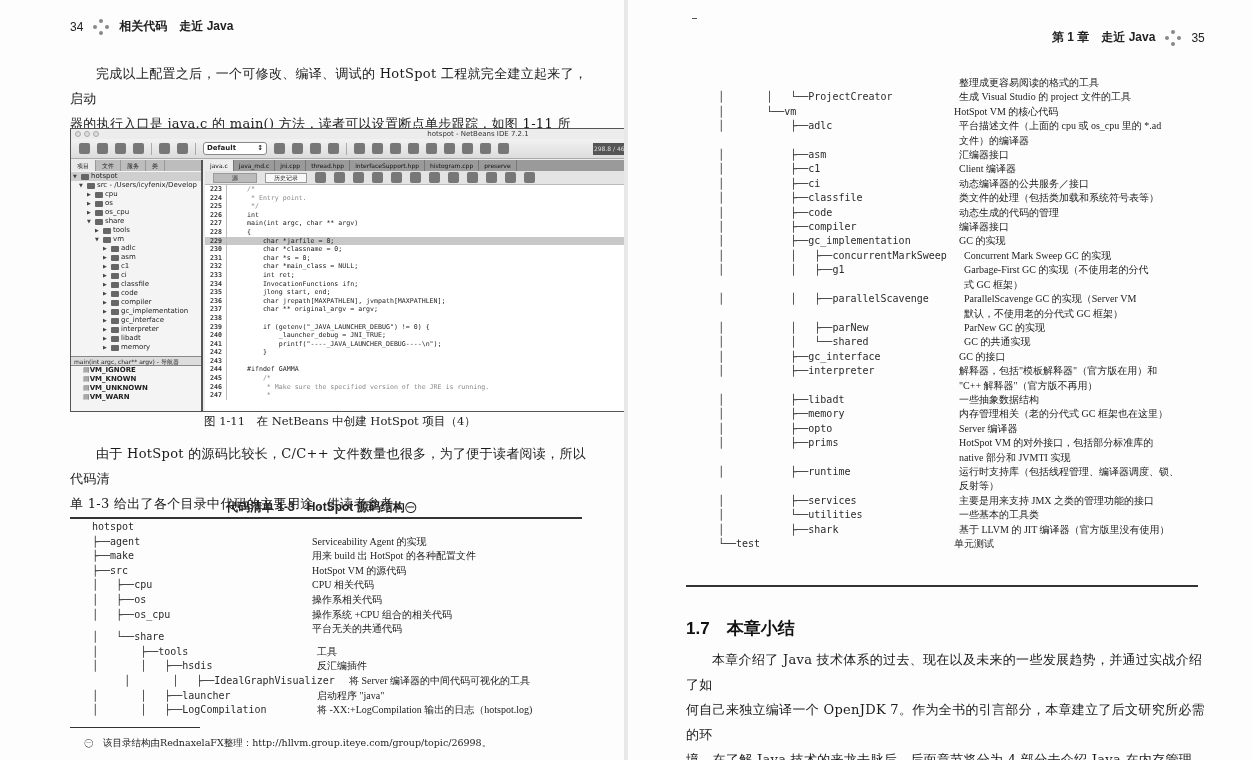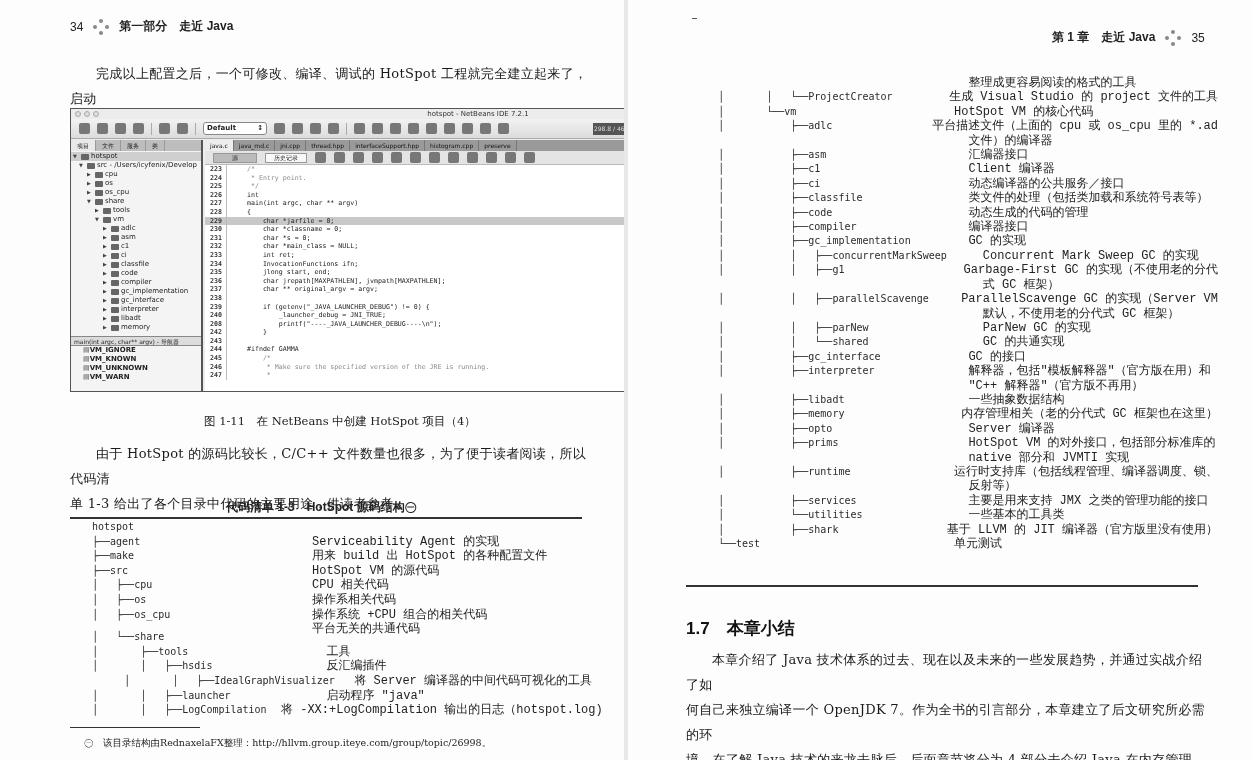--- a/index.html
+++ b/index.html
@@ -12,21 +12,21 @@
   .gutter { position: absolute; left: 624px; top: 0; width: 4px; height: 760px; background: #e8e8e8; }
 
   .run-head { position: absolute; top: 18px; font-family: "Liberation Sans", "DejaVu Sans", sans-serif; font-size: 12px; font-weight: bold; color: #222; display: flex; align-items: center; gap: 10px; }
   .run-head .num { font-weight: normal; }
   .orn { width: 16px; height: 16px; position: relative; display: inline-block; }
   .orn i { position: absolute; width: 4px; height: 4px; border-radius: 50%; background: #888; }
 
   .para { position: absolute; font-size: 13px; line-height: 25px; color: #1a1a1a; text-indent: 26px; letter-spacing: 0.3px; }
 
   
-  .ide { position: absolute; left: 70px; top: 108px; width: 566px; height: 284px; border: 1px solid #555; background: #ececec; overflow: hidden; font-family: "DejaVu Sans", sans-serif; }
+  .ide { position: absolute; left: 70px; top: 128px; width: 566px; height: 284px; border: 1px solid #555; background: #ececec; overflow: hidden; font-family: "DejaVu Sans", sans-serif; }
   .ide-title { height: 10px; font-size: 7px; color: #333; text-align: center; position: relative; padding-left: 250px; line-height: 10px; }
   .ide-lights { position: absolute; left: 4px; top: 2px; display: flex; gap: 3px; }
   .ide-lights span { width: 6px; height: 6px; border-radius: 50%; border: 1px solid #aaa; background: #ddd; }
   .ide-toolbar { height: 20px; display: flex; align-items: center; gap: 7px; padding-left: 8px; border-bottom: 1px solid #aaa; background: linear-gradient(#f2f2f2, #dcdcdc); }
   .tb-ic { width: 11px; height: 11px; background: #777; border-radius: 2px; display: inline-block; }
   .tb-sep { width: 1px; height: 12px; background: #aaa; }
   .tb-select { height: 13px; width: 64px; border: 1px solid #888; border-radius: 3px; background: #fff; font-size: 7px; font-weight: bold; line-height: 11px; padding-left: 3px; position: relative; }
   .tb-select::after { content: "\2195"; position: absolute; right: 3px; top: 0; font-size: 7px; }
   .tb-mem { margin-left: auto; width: 42px; height: 12px; background: #555; color: #ddd; font-size: 6px; line-height: 12px; text-align: center; }
 
@@ -57,42 +57,42 @@
   .code .cm { color: #8a8a8a; }
 
   .caption { position: absolute; font-size: 11.5px; color: #222; }
   .listing-title { position: absolute; left: 226px; top: 499px; font-family: "Liberation Sans", "DejaVu Sans", sans-serif; font-size: 12px; font-weight: bold; }
   .rule { position: absolute; height: 1px; background: #333; }
   .rule.thick { height: 2px; }
 
   .tree-code { position: absolute; font-family: "DejaVu Sans Mono", "Liberation Mono", monospace; font-size: 10px; line-height: 14.6px; color: #2a2a2a; }
   .tree-code .row { display: flex; white-space: pre; }
   .tree-code .k { display: inline-block; }
-  .tree-code .d { font-family: Liberation Mono, monospace; font-size: 12px; color: #222; }
+  .tree-code .d { font-family: Liberation Serif, serif; font-size: 10px; color: #222; }
 
   .footnote-rule { position: absolute; left: 70px; top: 727px; width: 130px; height: 1px; background: #333; }
   .footnote { position: absolute; left: 84px; top: 737px; font-size: 9.5px; color: #222; }
 
   .sec-title { position: absolute; left: 686px; top: 617px; font-family: "Liberation Sans", "DejaVu Sans", sans-serif; font-size: 17px; font-weight: bold; color: #111; word-spacing: 8px; }
   .top-dash { position: absolute; left: 692px; top: 18px; width: 5px; height: 1px; background: #555; }
 </style>
 </head>
 <body>
 
 <div class="page page-left">
 
   <div class="run-head" style="left:70px;">
     <span class="num">34</span>
     <span class="orn">
         <i style="left:6px;top:0"></i>
         <i style="left:0;top:6px"></i>
         <i style="left:12px;top:6px"></i>
         <i style="left:6px;top:12px"></i>
       </span>
-    <span>第一部分　走近 Java</span>
+    <span>相关代码　走近 Java</span>
   </div>
 
   <div class="para" style="left:70px; top:61px; width:520px;">
     <div>完成以上配置之后，一个可修改、编译、调试的 HotSpot 工程就完全建立起来了，启动</div>
     <div style="text-indent:0">器的执行入口是 java.c 的 main() 方法，读者可以设置断点单步跟踪，如图 1-11 所示。</div>
   </div>
 
   <div class="ide">
     <div class="ide-title">
       <div class="ide-lights">
@@ -285,21 +285,21 @@
           <div class="ln"><span class="no">231</span><span>    char *s = 0;</span></div>
           <div class="ln"><span class="no">232</span><span>    char *main_class = NULL;</span></div>
           <div class="ln"><span class="no">233</span><span>    int ret;</span></div>
           <div class="ln"><span class="no">234</span><span>    InvocationFunctions ifn;</span></div>
           <div class="ln"><span class="no">235</span><span>    jlong start, end;</span></div>
           <div class="ln"><span class="no">236</span><span>    char jrepath[MAXPATHLEN], jvmpath[MAXPATHLEN];</span></div>
           <div class="ln"><span class="no">237</span><span>    char ** original_argv = argv;</span></div>
           <div class="ln"><span class="no">238</span><span></span></div>
           <div class="ln"><span class="no">239</span><span>    if (getenv("_JAVA_LAUNCHER_DEBUG") != 0) {</span></div>
           <div class="ln"><span class="no">240</span><span>        _launcher_debug = JNI_TRUE;</span></div>
-          <div class="ln"><span class="no">208</span><span>        printf("----_JAVA_LAUNCHER_DEBUG----\n");</span></div>
+          <div class="ln"><span class="no">241</span><span>        printf("----_JAVA_LAUNCHER_DEBUG----\n");</span></div>
           <div class="ln"><span class="no">242</span><span>    }</span></div>
           <div class="ln"><span class="no">243</span><span></span></div>
           <div class="ln"><span class="no">244</span><span>#ifndef GAMMA</span></div>
           <div class="ln"><span class="no">245</span><span class="cm">    /*</span></div>
           <div class="ln"><span class="no">246</span><span class="cm">     * Make sure the specified version of the JRE is running.</span></div>
           <div class="ln"><span class="no">247</span><span class="cm">     *</span></div>
         </div>
     </div>
   </div>
 

